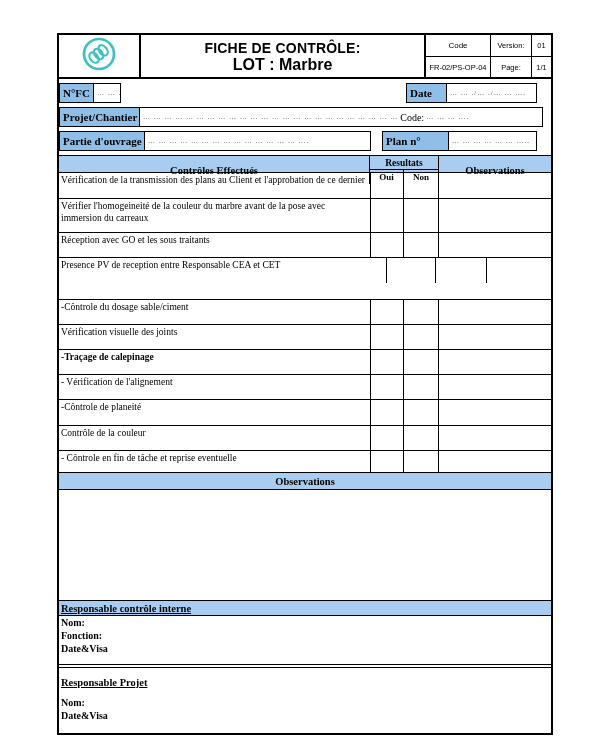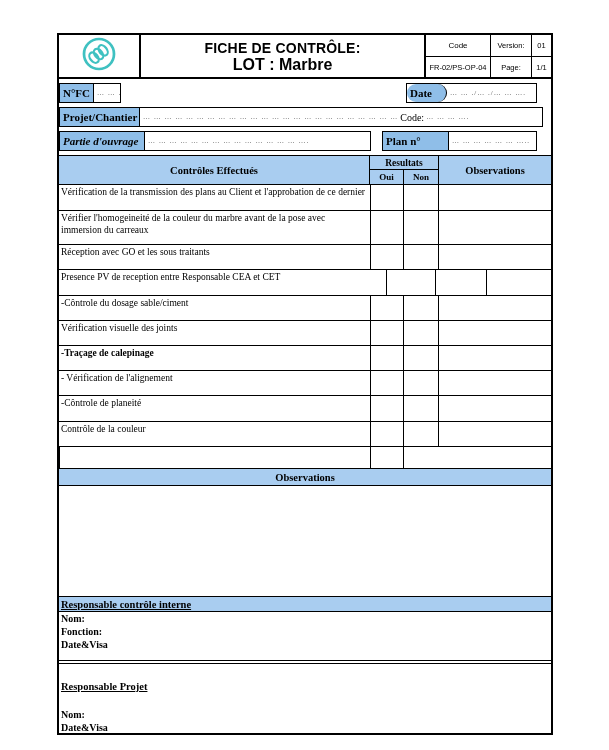--- a/index.html
+++ b/index.html
@@ -31,43 +31,43 @@
   
   .info { flex:0 0 75px; padding-top:4px; }
   .irow { display:flex; height:20px; margin-bottom:4px; align-items:stretch; }
   .grp { display:flex; border:1.5px solid #000; background:#fff; }
   .blbl { background:#8FBEE8; font-weight:bold; font-size:11px; display:flex; align-items:center;
           padding:0 3px; border-right:1.5px solid #000; white-space:nowrap; }
   .fld { display:flex; align-items:center; padding:0 3px; font-size:7px; color:#555;
          letter-spacing:1px; white-space:nowrap; overflow:hidden; }
   .sp { flex:1; }
   .g-nfc .fld { width:26px; }
-  .g-date { margin-right:14px; } .g-date .blbl { width:40px;border-radius:9px; } .g-date .fld { width:89px; }
+  .g-date { margin-right:14px; } .g-date .blbl { width:40px; } .g-date .fld { width:89px; }
   .g-projet { margin-right:8px; flex:1; } .g-projet .blbl { width:80px; }
   .g-projet .fld { flex:1; } .g-projet .code-inline { font-size:10px; color:#000; letter-spacing:0; padding:0 2px; }
-  .g-partie .blbl { width:85px;font-style:italic; } .g-partie .fld { width:225px; }
+  .g-partie .blbl { width:85px; } .g-partie .fld { width:225px; }
   .g-plan { margin-right:14px; } .g-plan .blbl { width:66px; } .g-plan .fld { width:87px; }
 
   
   .ctable { flex:0 0 auto; border-top:1.5px solid #000; }
-  .thead { display:grid; grid-template-columns:311px 33px 35px 1fr; height:28px; background:#A9CDF0; }
+  .thead { display:grid; grid-template-columns:311px 33px 35px 1fr; height:16px; background:#A9CDF0; }
   .thead div { display:flex; align-items:center; justify-content:center; font-weight:bold; }
   .th-controls { grid-column:1; grid-row:1/3; font-size:10.5px; border-right:1px solid #000; }
   .th-res { grid-column:2/4; grid-row:1; font-size:9.5px; border-bottom:1px solid #000; height:14px; }
   .th-obs { grid-column:4; grid-row:1/3; font-size:10.5px; border-left:1px solid #000; }
   .th-oui,.th-non { font-size:9px; height:14px; grid-row:2; }
   .th-oui { grid-column:2; } .th-non { grid-column:3; border-left:1px solid #000; }
   .trow { display:grid; grid-template-columns:311px 33px 35px 1fr; border-top:1px solid #000; }
   .trow .c1 { padding:1px 3px 0 2px; font-size:9.5px; line-height:1.3; }
   .trow .c2,.trow .c3,.trow .c4 { border-left:1px solid #000; }
   .rows .trow:nth-child(1)  { min-height:26px; }
   .rows .trow:nth-child(2)  { min-height:34px; }
   .rows .trow:nth-child(3)  { min-height:25px; }
   .rows .trow:nth-child(4)  { min-height:26px;gap:16px; }
-  .rows .trow:nth-child(5)  { min-height:25px; }
+  .rows .trow:nth-child(5)  { min-height:25px;margin-top:16px; }
   .rows .trow:nth-child(6)  { min-height:25px; }
   .rows .trow:nth-child(7)  { min-height:25px;font-weight:bold; }
   .rows .trow:nth-child(8)  { min-height:25px; }
   .rows .trow:nth-child(9)  { min-height:26px; }
   .rows .trow:nth-child(10) { min-height:25px; }
   .rows .trow:nth-child(11) { min-height:22px; }
 
   
   .obs-bar { flex:0 0 17px; border-top:1.5px solid #000; background:#A9CDF0;
              display:flex; align-items:center; justify-content:center;
@@ -75,21 +75,21 @@
   .obs-box { flex:0 0 112px; border-top:1px solid #000; border-bottom:1.5px solid #000; background:#fff; }
 
   
   .sign1 { flex:0 0 64px; border-bottom:1.5px solid #000; display:flex; flex-direction:column; }
   .sign1-bar { background:#A9CDF0; border-bottom:1px solid #000; font-weight:bold; font-size:10.5px;
                padding:0 2px; height:15px; display:flex; align-items:center; }
   .sign1-bar span, .sign2-title { text-decoration:underline; }
   .sline { font-weight:bold; font-size:10px; padding:0 2px; line-height:1.3; }
   .gap { flex:0 0 2px; background:#fff; }
   .sign2 { flex:1; border-top:1.5px solid #000; padding-top:1px; }
-  .sign2-title { font-weight:bold; font-size:10.5px; padding:16px 2px; }
+  .sign2-title { font-weight:bold; font-size:10.5px; padding:8px 2px; }
 </style>
 </head>
 <body>
 
 <div class="doc">
 
   <div class="hdr">
     <div class="logo-cell">
       <span>
         <svg width="40" height="40" viewBox="0 0 44 44">
@@ -214,20 +214,21 @@
           <div class="c3"></div>
           <div class="c4"></div>
         </div>
       <div class="trow">
           <div class="c1">Contrôle de la couleur</div>
           <div class="c2"></div>
           <div class="c3"></div>
           <div class="c4"></div>
         </div>
       <div class="trow">
+          <div class="c1">- Côntrole en fin de tâche et reprise eventuelle</div>
           <div class="c2"></div>
           <div class="c3"></div>
           <div class="c4"></div>
         </div>
     </div>
   </div>
 
   <div class="obs-bar">Observations</div>
   <div class="obs-box"></div>
 

